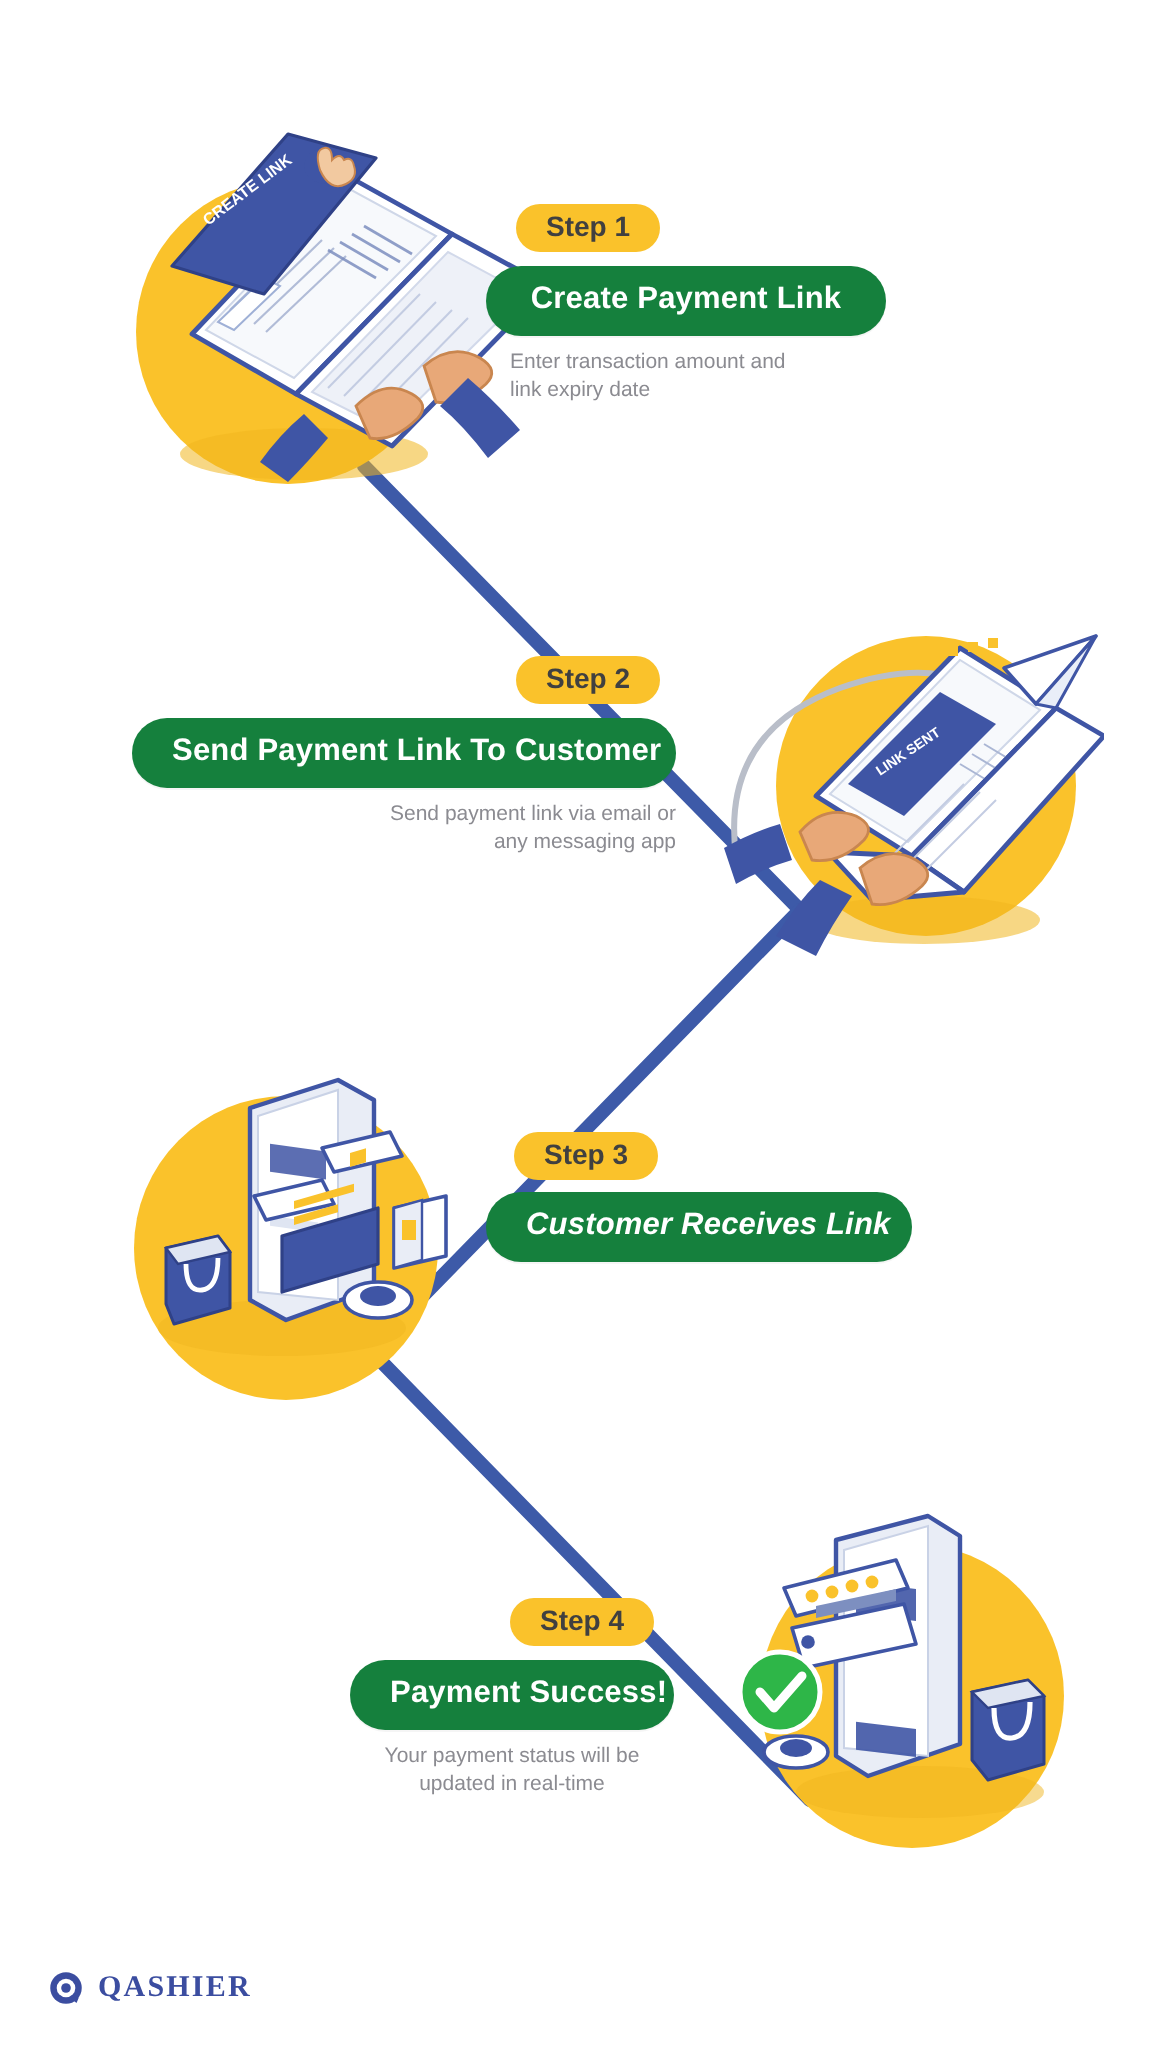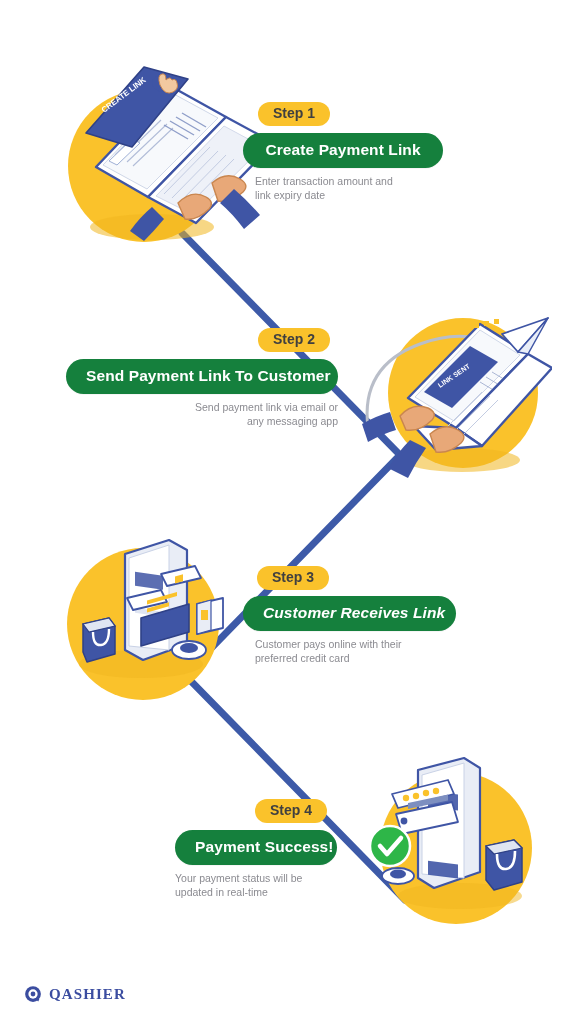--- a/index.html
+++ b/index.html
@@ -72,21 +72,21 @@
   
   #step3{ left:243px; top:582px; width:213px; }
   #step3 .pill-badge{ left:14px; top:-16px; }
   #step3 .pill-bar{ margin-top:14px;font-style:italic; }
   #step3 .desc{ text-align:left; padding-left:12px; }
 
   
   #step4{ left:175px; top:815px; width:162px; }
   #step4 .pill-badge{ right:10px; top:-16px; }
   #step4 .pill-bar{ margin-top:15px; }
-  #step4 .desc{ }
+  #step4 .desc{ text-align:center; }
 
   
   #logo{
     position:absolute; left:24px; top:985px;
     display:flex; align-items:center; gap:7px; z-index:8;
   }
   #logo .mark{ width:18px; height:18px; }
   #logo .wordmark{
     color:#3b4da0; font-weight:bold; font-size:15px;
     letter-spacing:1.1px;
@@ -312,22 +312,20 @@
   <div class="step" id="step2">
     <div class="pill-badge">Step 2</div>
     <div class="pill-bar">Send Payment Link To Customer</div>
     <div class="desc">Send payment link via email or
 any messaging app</div>
   </div>
 
   <div class="step" id="step3">
     <div class="pill-badge">Step 3</div>
     <div class="pill-bar">Customer Receives Link</div>
-    <div class="desc">Customer pays online with their
-preferred credit card</div>
   </div>
 
   <div class="step" id="step4">
     <div class="pill-badge">Step 4</div>
     <div class="pill-bar">Payment Success!</div>
     <div class="desc">Your payment status will be
 updated in real-time</div>
   </div>
 
   <div id="logo">

